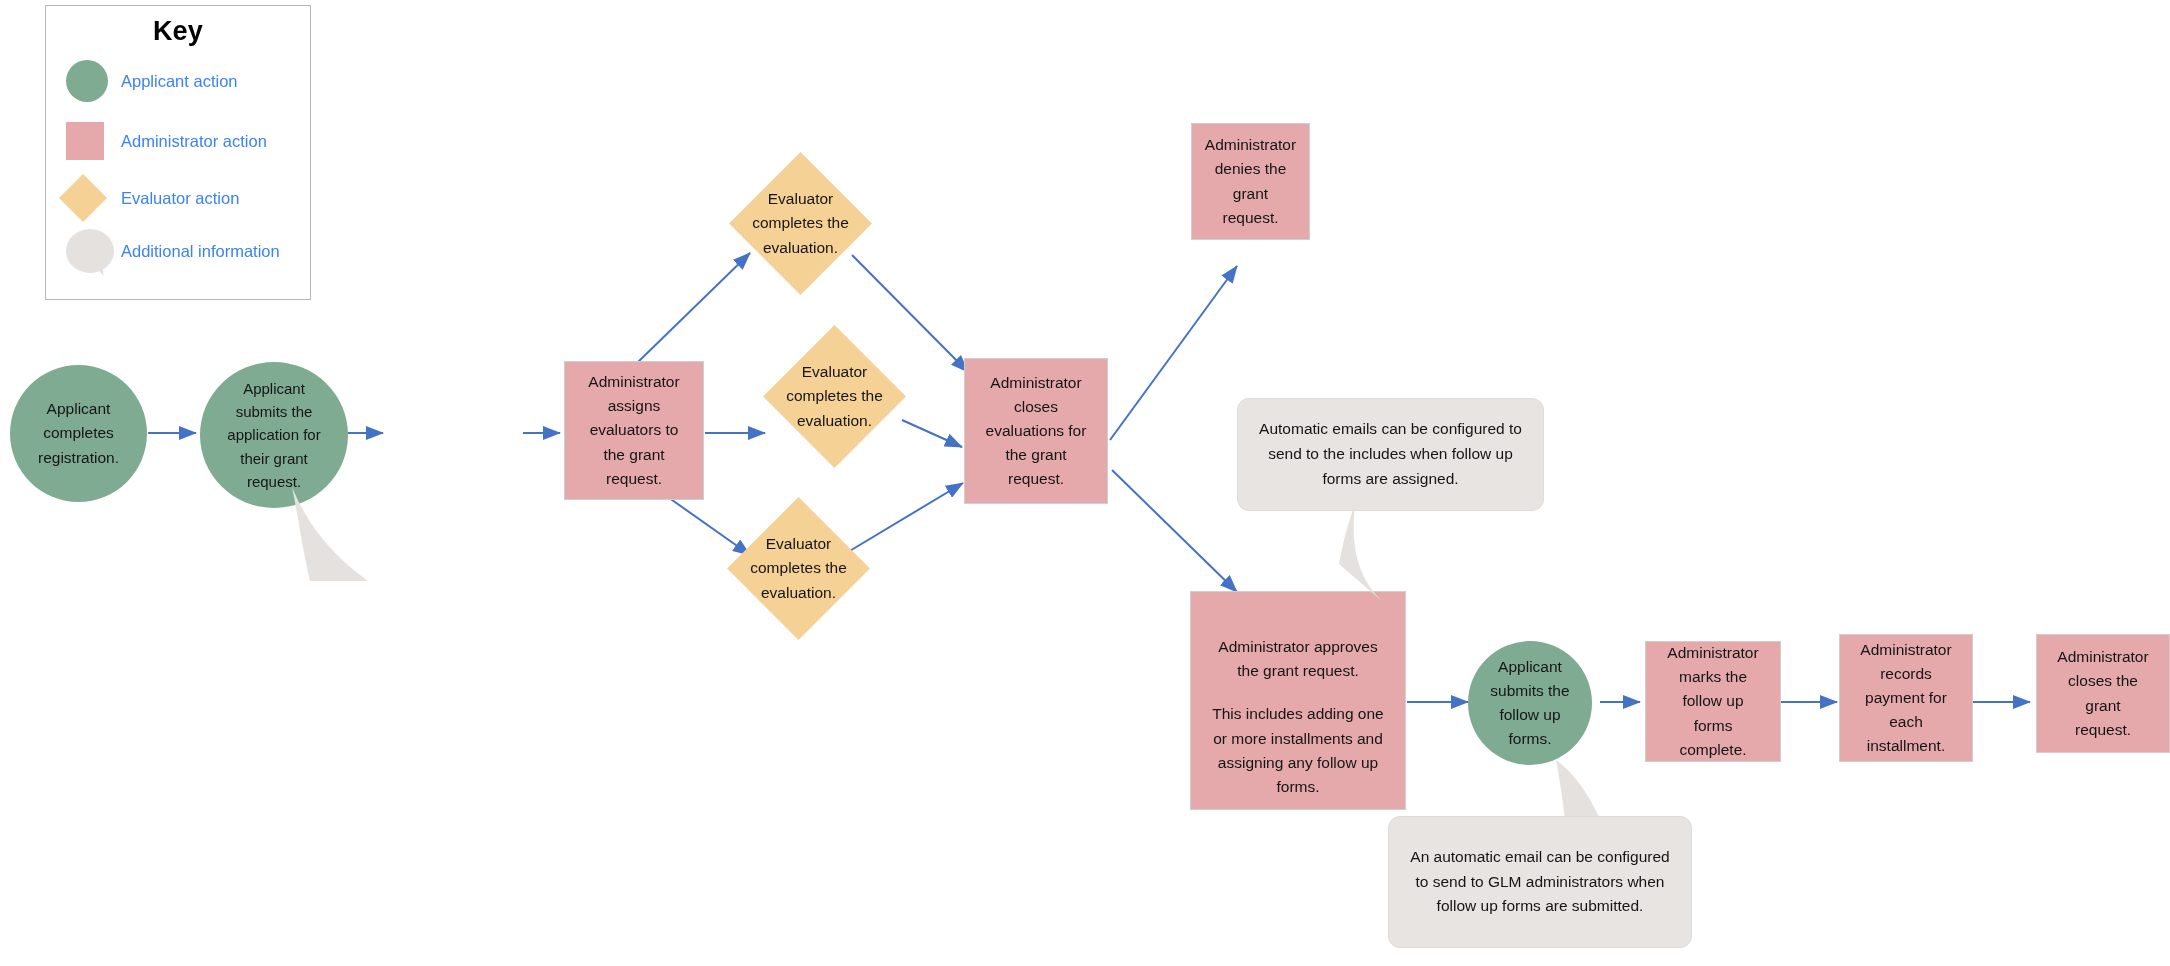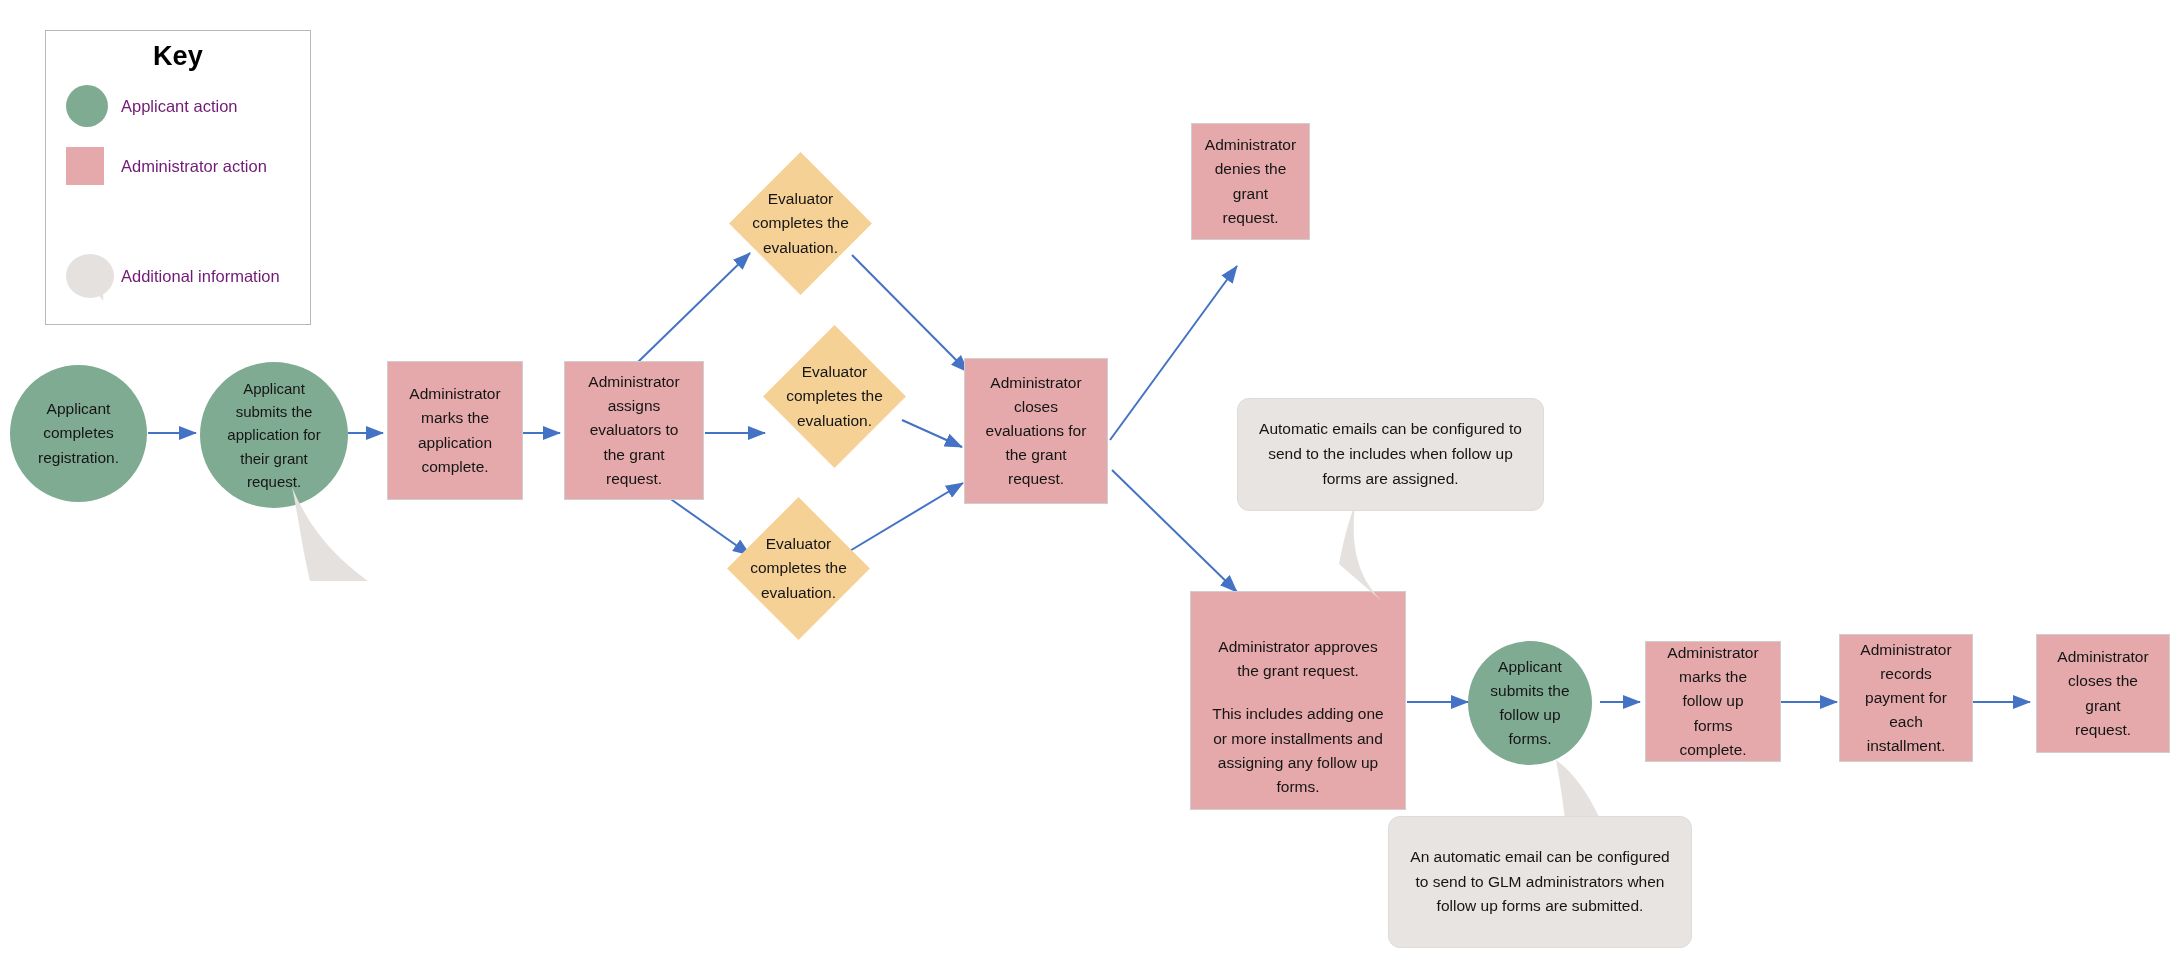--- a/index.html
+++ b/index.html
@@ -22,21 +22,20 @@
   
   #key-panel {
     position: absolute;
     left: 45px;
     top: 5px;
     width: 266px;
     height: 295px;
     border: 1px solid #b8b8b8;
     background: #ffffff;
     box-sizing: border-box;
-    margin-top: 25px;
   }
   #key-title {
     position: absolute;
     left: 0;
     top: 10px;
     width: 100%;
     text-align: center;
     font-size: 27px;
     font-weight: bold;
     color: #000000;
@@ -47,21 +46,21 @@
     left: 0;
     width: 100%;
     height: 60px;
   }
   .key-label {
     position: absolute;
     left: 75px;
     top: 50%;
     transform: translateY(-50%);
     font-size: 16.5px;
-    color: #701a75;
+    color: #3b82f6;
     white-space: nowrap;
   }
   .key-swatch {
     position: absolute;
     left: 20px;
     top: 50%;
     transform: translateY(-50%);
   }
   .sw-circle {
     width: 42px; height: 42px;
@@ -207,33 +206,36 @@
     <div class="key-row" style="top:45px;">
       <div class="key-swatch sw-circle"></div>
       <div class="key-label">Applicant action</div>
     </div>
 
     <div class="key-row" style="top:105px;">
       <div class="key-swatch sw-square"></div>
       <div class="key-label">Administrator action</div>
     </div>
 
+    <div class="key-row" style="top:162px;">
+      <div class="key-swatch sw-diamond"></div>
+      <div class="key-label">Evaluator action</div>
+    </div>
 
     <div class="key-row" style="top:215px;">
       <div class="key-swatch sw-cloud"></div>
       <div class="sw-cloud-tail"></div>
       <div class="key-label">Additional information</div>
     </div>
   </div>
 
   <div class="node node-circle" style="left:10px; top:365px; width:137px; height:137px;">Applicant completes registration.</div>
 
   <div class="node node-circle" style="left:200px; top:362px; width:148px; height:146px; font-size:15px;">Applicant submits the application for their grant request.</div>
 
-  <div class="node node-box" style="left:387px; top:361px; width:136px; height:139px;">Administrator marks the application complete.</div>
 
   <div class="node node-box" style="left:564px; top:361px; width:140px; height:139px;">Administrator assigns evaluators to the grant request.</div>
 
   <div class="node-diamond-wrap" style="left:750px; top:173px; width:101px; height:101px;">
     <div class="node-diamond-shape"></div>
     <div class="node-diamond-text">Evaluator completes the evaluation.</div>
   </div>
 
   <div class="node-diamond-wrap" style="left:784px; top:346px; width:101px; height:101px;">
     <div class="node-diamond-shape"></div>

